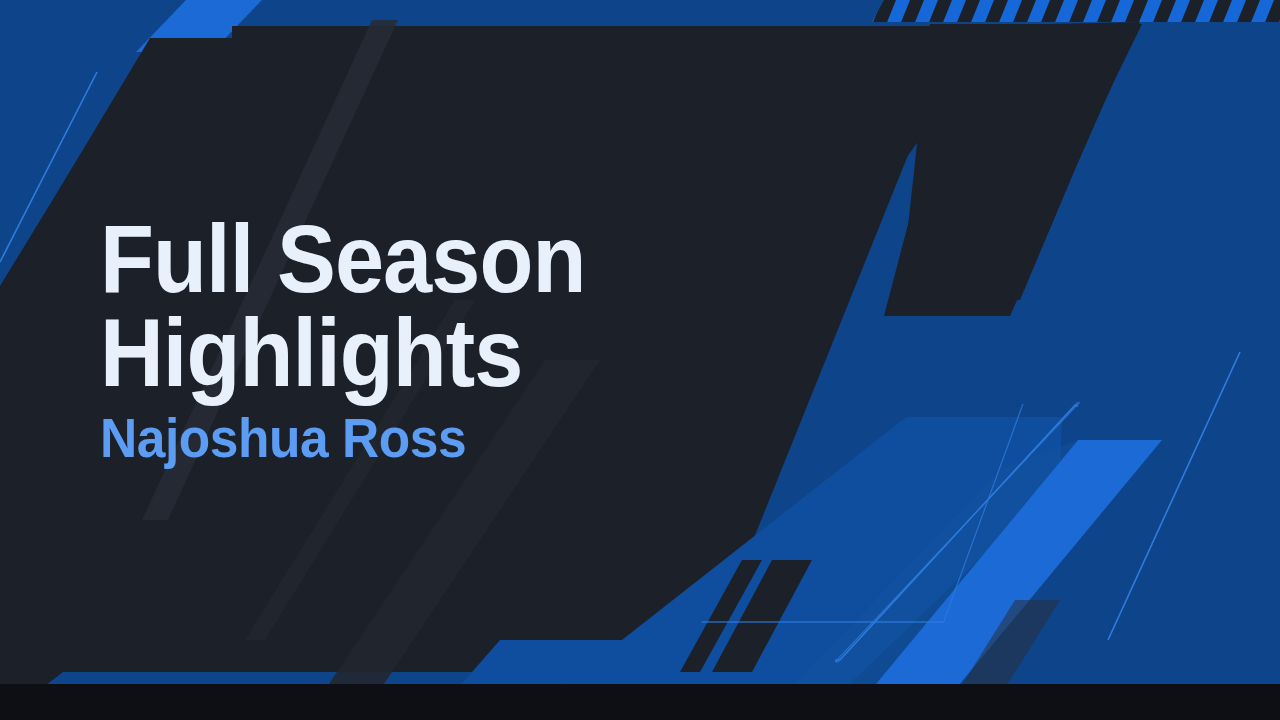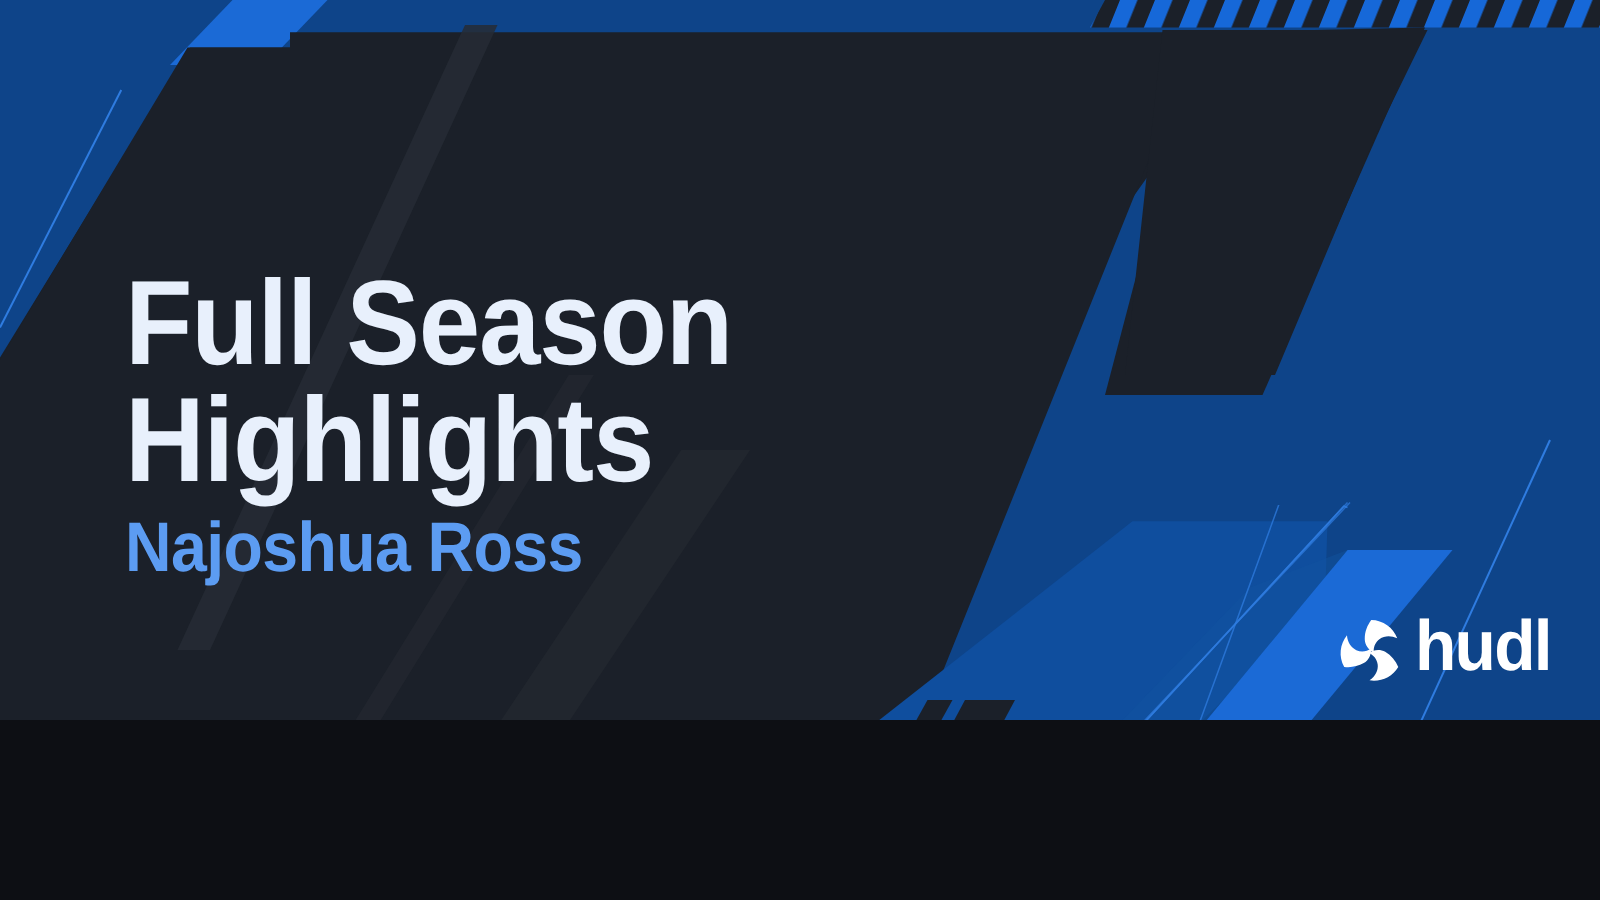--- a/index.html
+++ b/index.html
@@ -3,21 +3,21 @@
 <meta charset="utf-8">
 <style>
   html, body {
     margin: 0;
     padding: 0;
     background: #0d0f14;
   }
   #stage {
     position: relative;
     width: 1280px;
-    height: 576px;
+    height: 684px;
     overflow: hidden;
     background: #0e4489;
     font-family: "Liberation Sans", sans-serif;
   }
   #bg-svg {
     position: absolute;
     inset: 0;
     width: 1280px;
     height: 720px;
     display: block;
@@ -145,24 +145,14 @@
       </g>
     </g>
   </svg>
 
   <div id="title-block">
     <span class="title-line">Full Season</span>
     <span class="title-line">Highlights</span>
     <span id="subject-name">Najoshua Ross</span>
   </div>
 
-  <div id="brand-logo">
-    <svg id="brand-mark" viewBox="0 0 100 100">
-      <g fill="#ffffff">
-        <path d="M50 4 C68 4 84 16 90 32 C80 27 70 28 63 33 C56 38 53 46 54 54 C46 50 40 42 40 33 C40 22 44 12 50 4 Z" transform="rotate(0 50 52)"></path>
-        <path d="M50 4 C68 4 84 16 90 32 C80 27 70 28 63 33 C56 38 53 46 54 54 C46 50 40 42 40 33 C40 22 44 12 50 4 Z" transform="rotate(120 50 52)"></path>
-        <path d="M50 4 C68 4 84 16 90 32 C80 27 70 28 63 33 C56 38 53 46 54 54 C46 50 40 42 40 33 C40 22 44 12 50 4 Z" transform="rotate(240 50 52)"></path>
-      </g>
-    </svg>
-    <span id="brand-wordmark">hudl</span>
-  </div>
 
 </div>
 
 </body></html>

